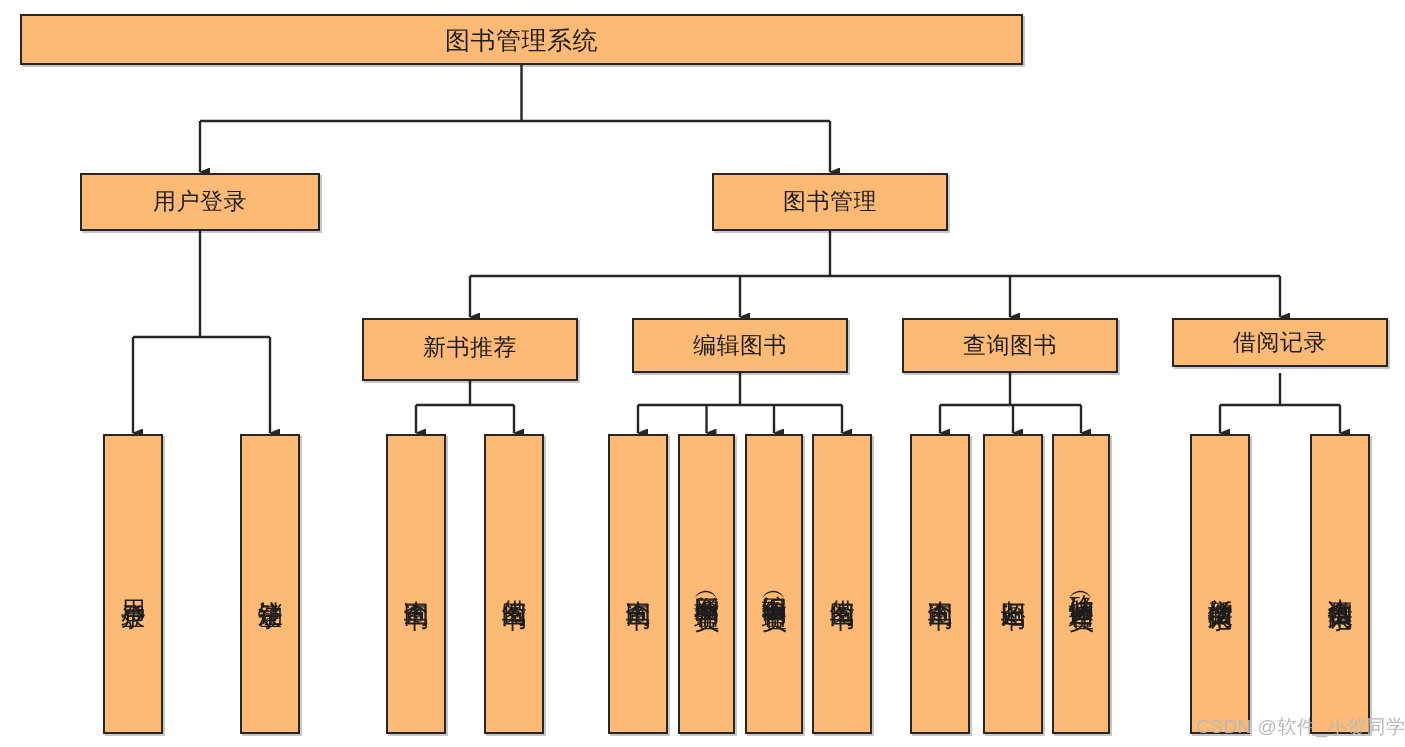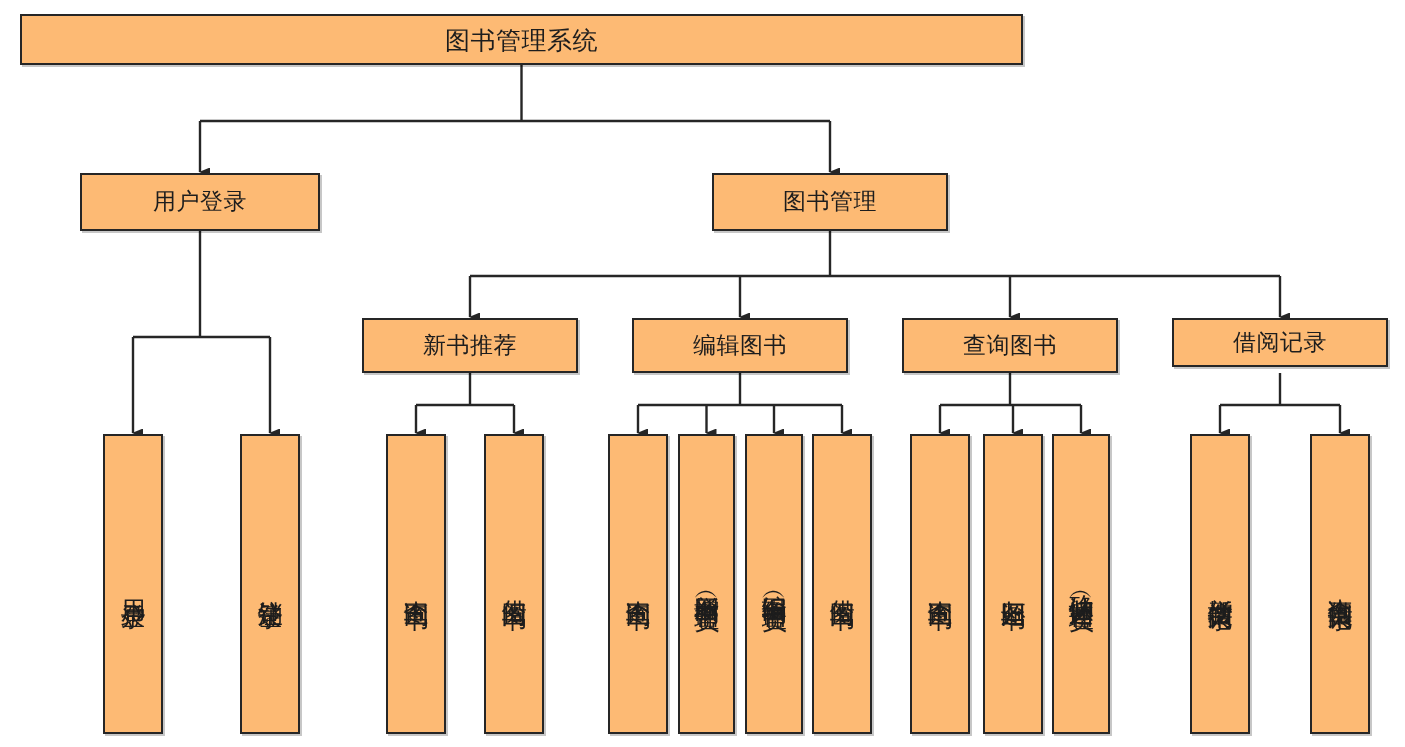--- a/index.html
+++ b/index.html
@@ -123,21 +123,21 @@
   <div id="nodes-layer">
       <div class="node-box horizontal root" style="left: 20px; top: 14px; width: 1003px; height: 51px;">
         <span class="node-label">图书管理系统</span>
       </div>
       <div class="node-box horizontal" style="left: 80px; top: 173px; width: 240px; height: 58px;">
         <span class="node-label">用户登录</span>
       </div>
       <div class="node-box horizontal" style="left: 712px; top: 173px; width: 236px; height: 58px;">
         <span class="node-label">图书管理</span>
       </div>
-      <div class="node-box horizontal" style="left: 362px; top: 318px; width: 216px; height: 55px;">
+      <div class="node-box horizontal" style="left: 362px; top: 318px; width: 216px; height: 63px; font-family: Liberation Mono, monospace;">
         <span class="node-label">新书推荐</span>
       </div>
       <div class="node-box horizontal" style="left: 632px; top: 318px; width: 216px; height: 55px;">
         <span class="node-label">编辑图书</span>
       </div>
       <div class="node-box horizontal" style="left: 902px; top: 318px; width: 216px; height: 55px;">
         <span class="node-label">查询图书</span>
       </div>
       <div class="node-box horizontal" style="left: 1172px; top: 318px; width: 216px; height: 49px;">
         <span class="node-label">借阅记录</span>
@@ -176,14 +176,15 @@
         <span class="node-label">确认归还（管理员）</span>
       </div>
       <div class="node-box vertical" style="left: 1190px; top: 434px; width: 60px; height: 300px;">
         <span class="node-label">新增借阅记录</span>
       </div>
       <div class="node-box vertical" style="left: 1310px; top: 434px; width: 60px; height: 300px;">
         <span class="node-label">查询借阅记录</span>
       </div>
     </div>
 
+  <div id="watermark" style="left: 1196px; top: 714px;">CSDN @软件_小贺同学</div>
 
 </div>
 
 </body></html>

